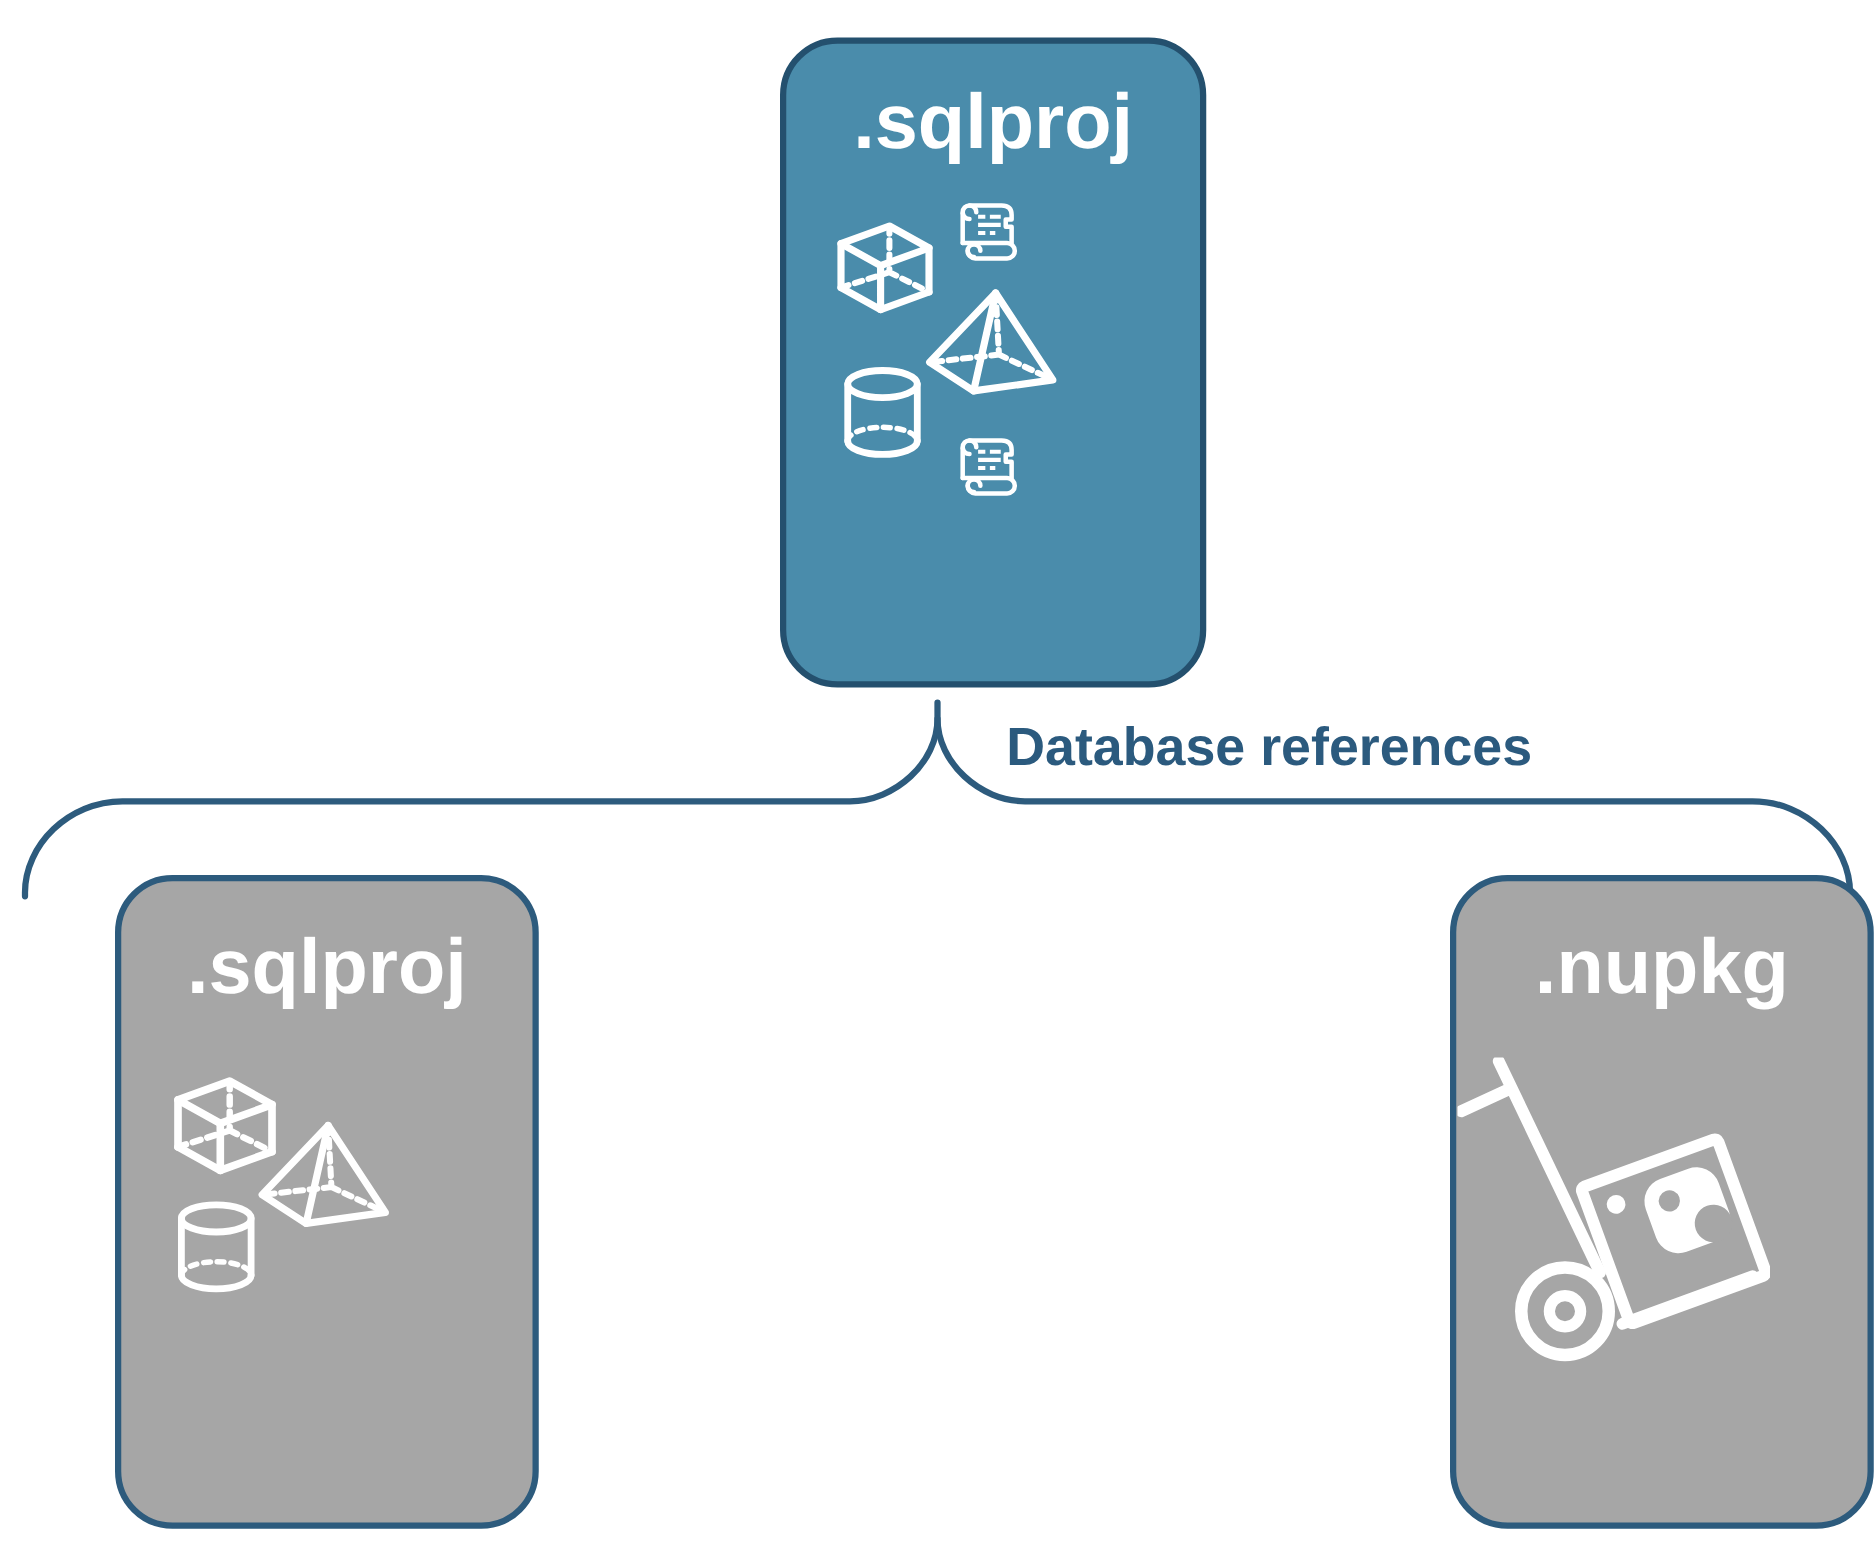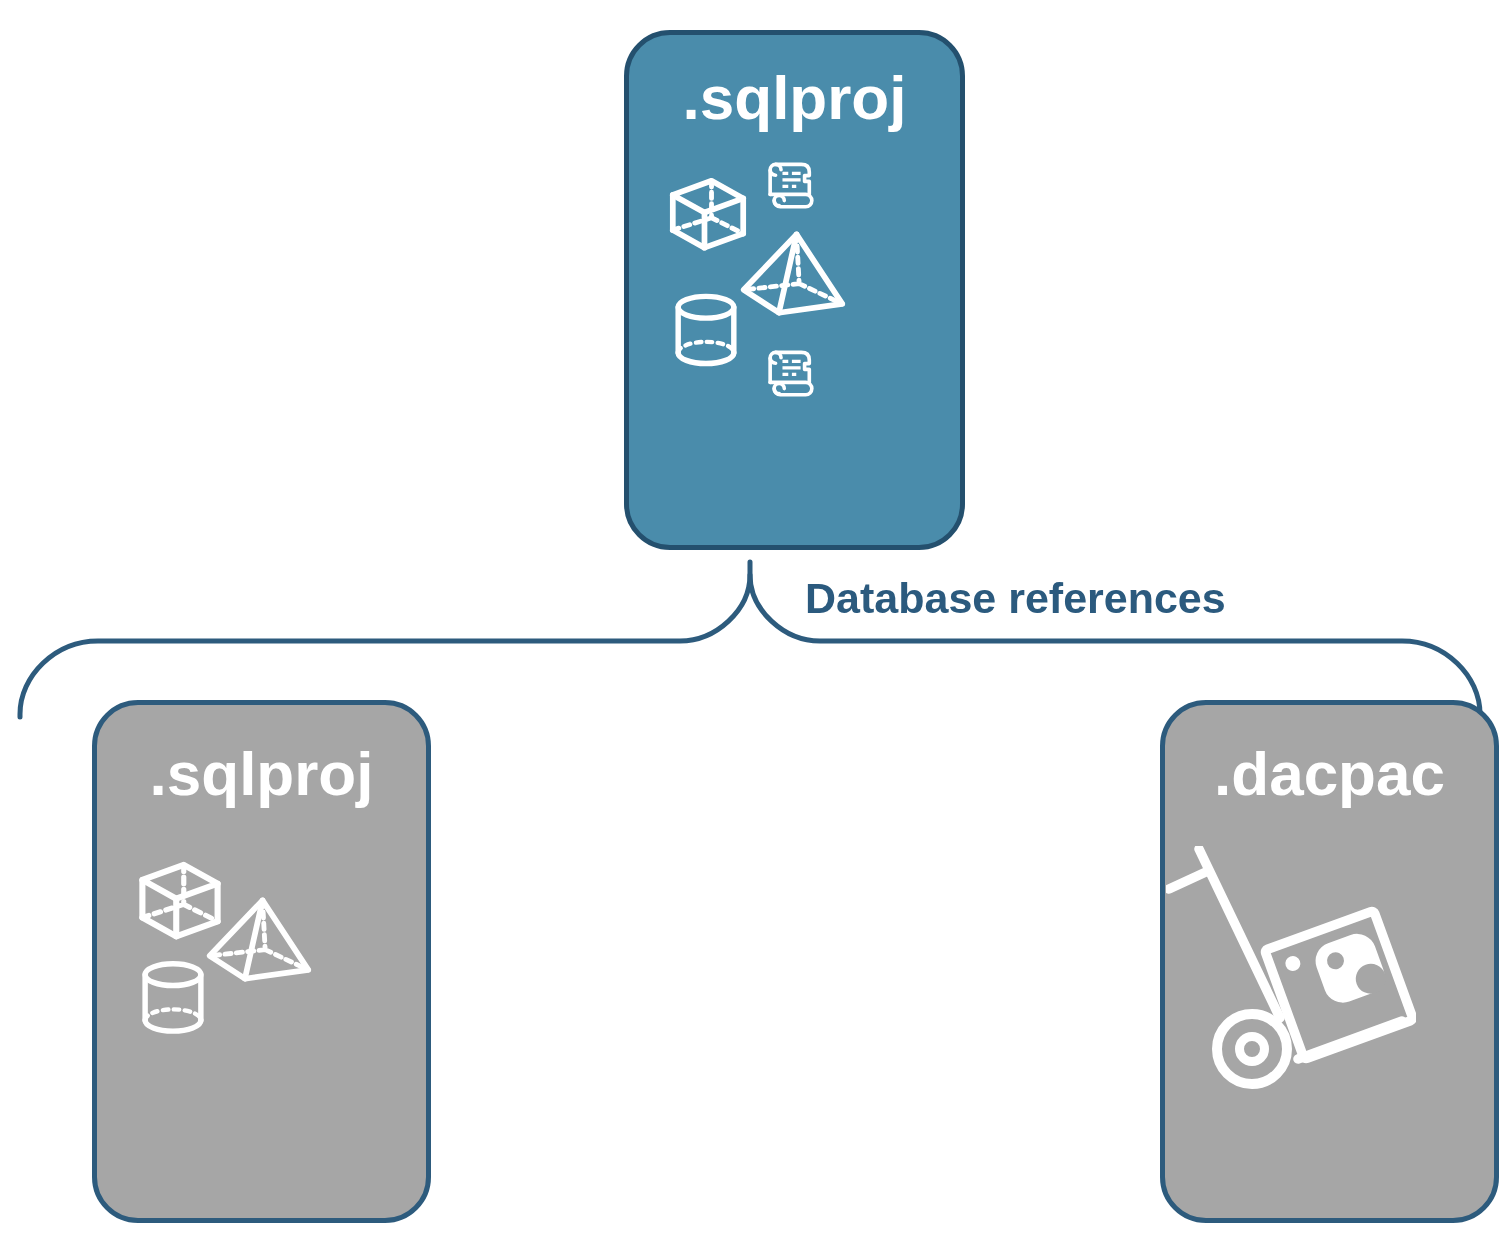--- a/index.html
+++ b/index.html
@@ -135,21 +135,21 @@
   <div class="icon" style="left:638px;top:830px;width:240px;height:250px">
     <svg viewBox="0 0 100 104" fill="none" stroke="#fff" stroke-width="4.5" stroke-linecap="round" stroke-linejoin="round">
       <path d="M50,4 L93,28 V76 L50,100 L7,76 V28 Z"></path>
       <path d="M7,28 L50,52 L93,28 M50,52 V100"></path>
       <path d="M32,14 L76,39 M23,19 L67,44"></path>
       <path d="M58,64 L71,56.5 V66 L58,73.5 Z" stroke-width="4"></path>
     </svg>
   </div>
 
   <div class="node child c2">
-    <div class="box-title">.dacpac</div>
+    <div class="box-title">.nupkg</div>
   </div>
   <div class="icon" style="left:1166px;top:846px;width:250px;height:245px">
     <svg viewBox="0 0 250 245" fill="none" stroke="#fff" stroke-width="9.5" stroke-linecap="round" stroke-linejoin="round">
       <path d="M33,3 L114,172"></path>
       <path d="M42,25 L3,43"></path>
       <circle cx="86" cy="203" r="35" stroke-width="10"></circle>
       <circle cx="86" cy="203" r="12.5" stroke-width="9"></circle>
       <path d="M132,213 L236,175"></path>
       <g transform="rotate(-20 173 139)">
         <rect x="115" y="81" width="116" height="116" rx="3"></rect>

